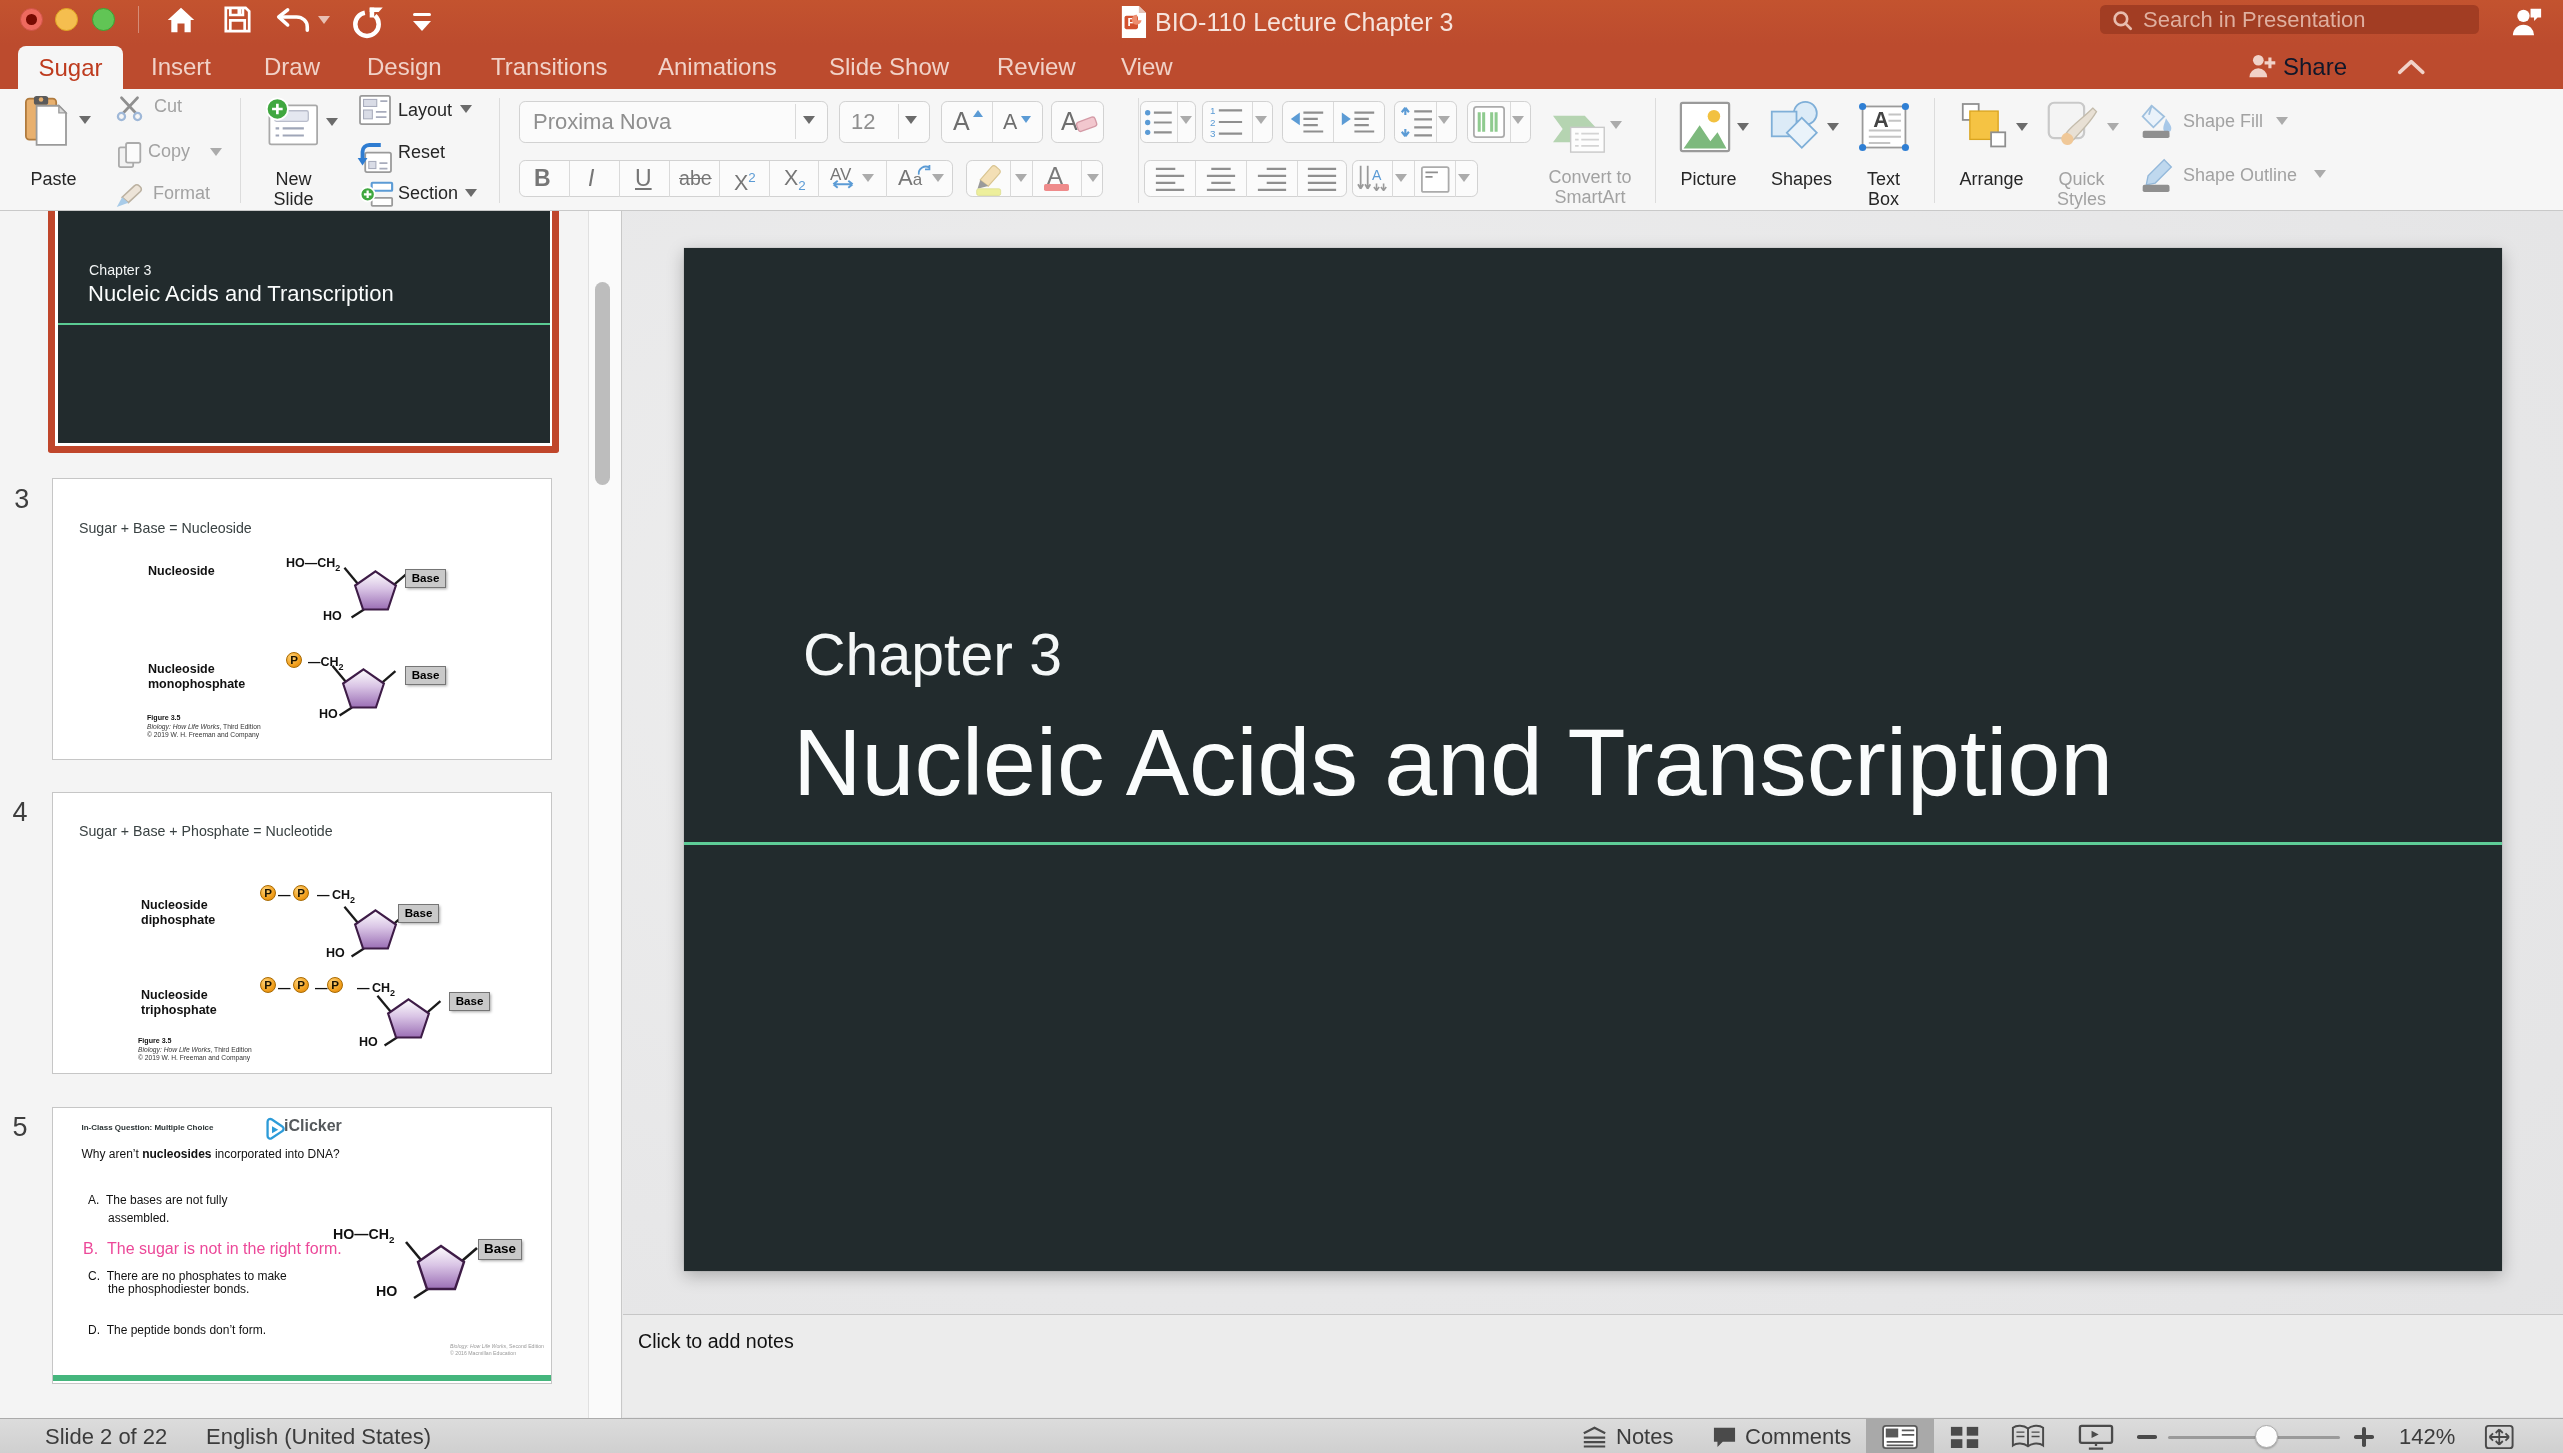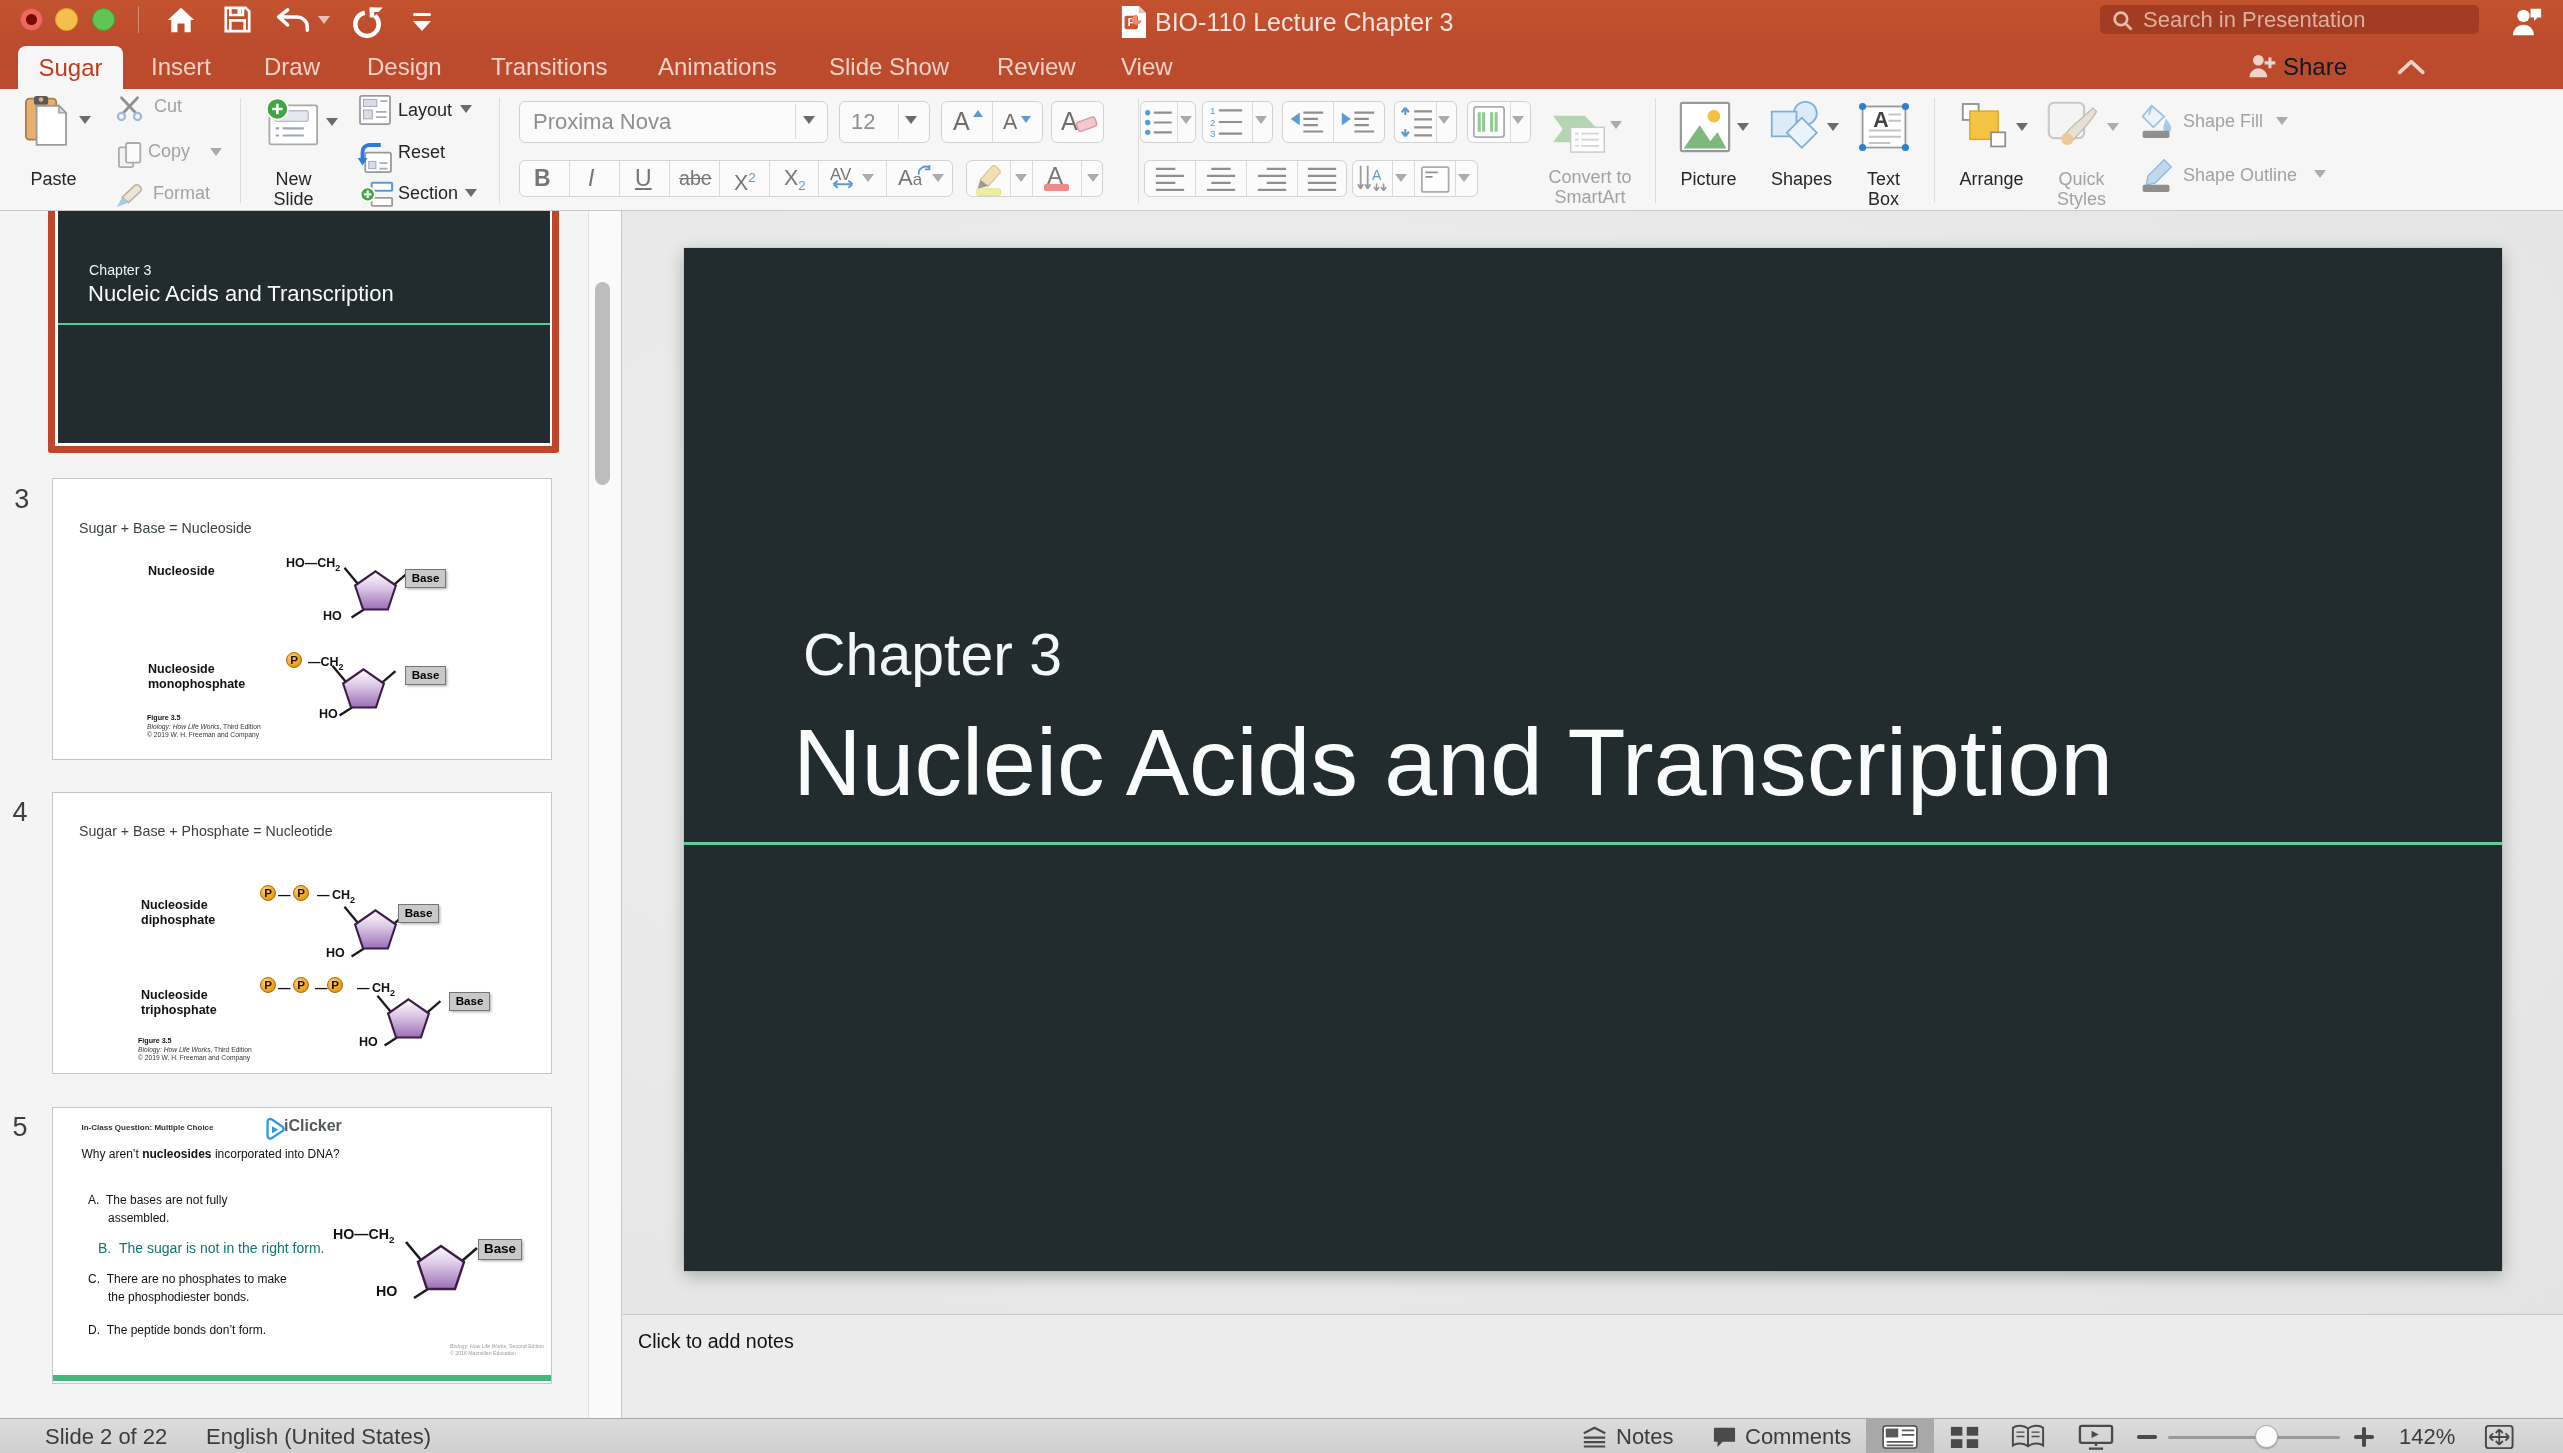--- a/index.html
+++ b/index.html
@@ -482,22 +482,22 @@
   <div class="num" style="left:12.5px;top:901px">5</div>
   <div class="thumb" style="left:52px;top:896px;width:500px;height:277px">
     <div class="t" style="left:28.5px;top:15px;font-size:8px;font-weight:bold;color:#2A3234">In-Class Question: Multiple Choice</div>
     <svg style="left:211px;top:10.7px" width="21.4" height="21.4" viewBox="0 0 24 24">
         <path d="M4 3 a3 3 0 0 1 4.5 -2.6 l12 8 a3 3 0 0 1 0 5.2 l-12 8 A3 3 0 0 1 4 19 z" fill="none" stroke="#2D9BD8" stroke-width="2.6"></path>
         <path d="M9 8 l7 4 -7 4 z" fill="#2D9BD8"></path>
       </svg>
     <div class="t" style="left:231px;top:9px;font-size:16px;font-weight:bold;color:#55595C">iClicker</div>
     <div class="t" style="left:28.5px;top:39px;font-size:12px;color:#111">Why aren’t <b>nucleosides</b> incorporated into DNA?</div>
     <div class="t" style="left:35px;top:83px;font-size:12px;color:#111;line-height:18px">A.&nbsp;&nbsp;The bases are not fully<br>&nbsp;&nbsp;&nbsp;&nbsp;&nbsp;&nbsp;assembled.</div>
-    <div class="t" style="left:45px;top:132px;font-size:14px;color:#0f766e">B.&nbsp;&nbsp;The sugar is not in the right form.</div>
-    <div class="t" style="left:35px;top:162px;font-size:12px;color:#111;line-height:18px">C.&nbsp;&nbsp;There are no phosphates to make<br>&nbsp;&nbsp;&nbsp;&nbsp;&nbsp;&nbsp;the phosphodiester bonds.</div>
+    <div class="t" style="left:30px;top:132px;font-size:16px;color:#ec4899">B.&nbsp;&nbsp;The sugar is not in the right form.</div>
+    <div class="t" style="left:35px;top:162px;font-size:12px;color:#111;line-height:13px">C.&nbsp;&nbsp;There are no phosphates to make<br>&nbsp;&nbsp;&nbsp;&nbsp;&nbsp;&nbsp;the phosphodiester bonds.</div>
     <div class="t" style="left:35px;top:215px;font-size:12px;color:#111">D.&nbsp;&nbsp;The peptide bonds don’t form.</div>
     <div class="t" style="left:280px;top:118px;font-size:14.2px;font-weight:bold;color:#111">HO—CH<sub style="font-size:9.8px">2</sub></div>
     <svg style="left:347px;top:132px" width="82" height="62" viewBox="0 0 80 62">
 <defs>
           <linearGradient id="pg390148" x1="0" y1="0" x2="0" y2="1">
             <stop offset="0" stop-color="#FEFEFE"></stop>
             <stop offset="0.45" stop-color="#D9C4E5"></stop>
             <stop offset="1" stop-color="#9B6FB5"></stop>
           </linearGradient>
         </defs>

